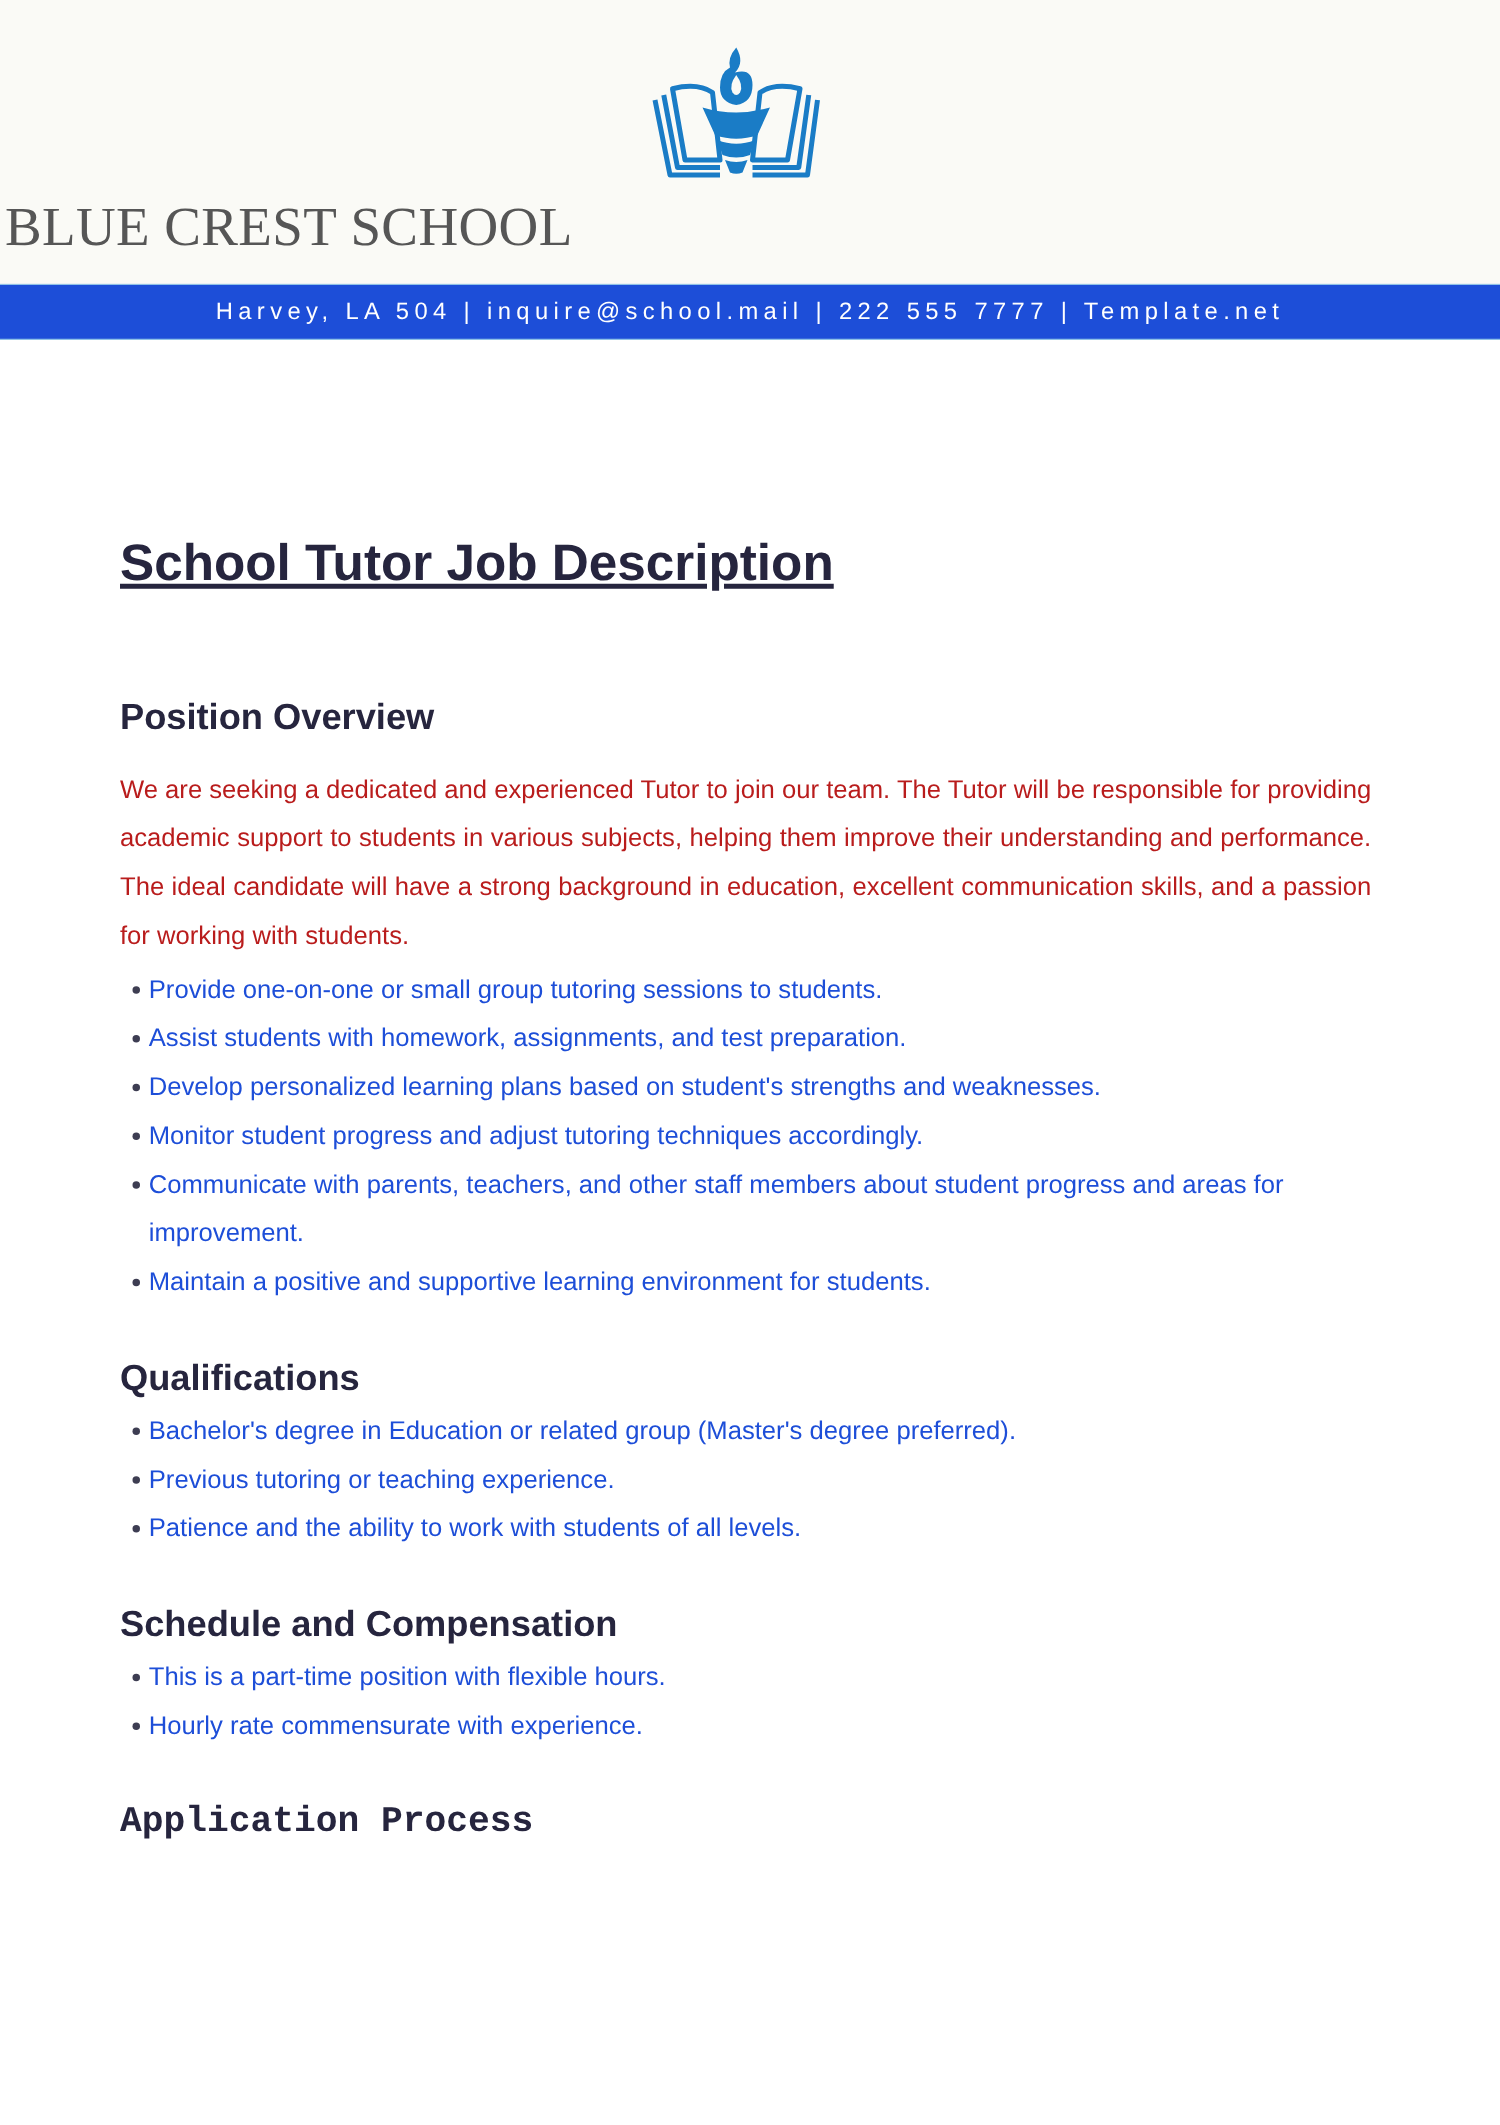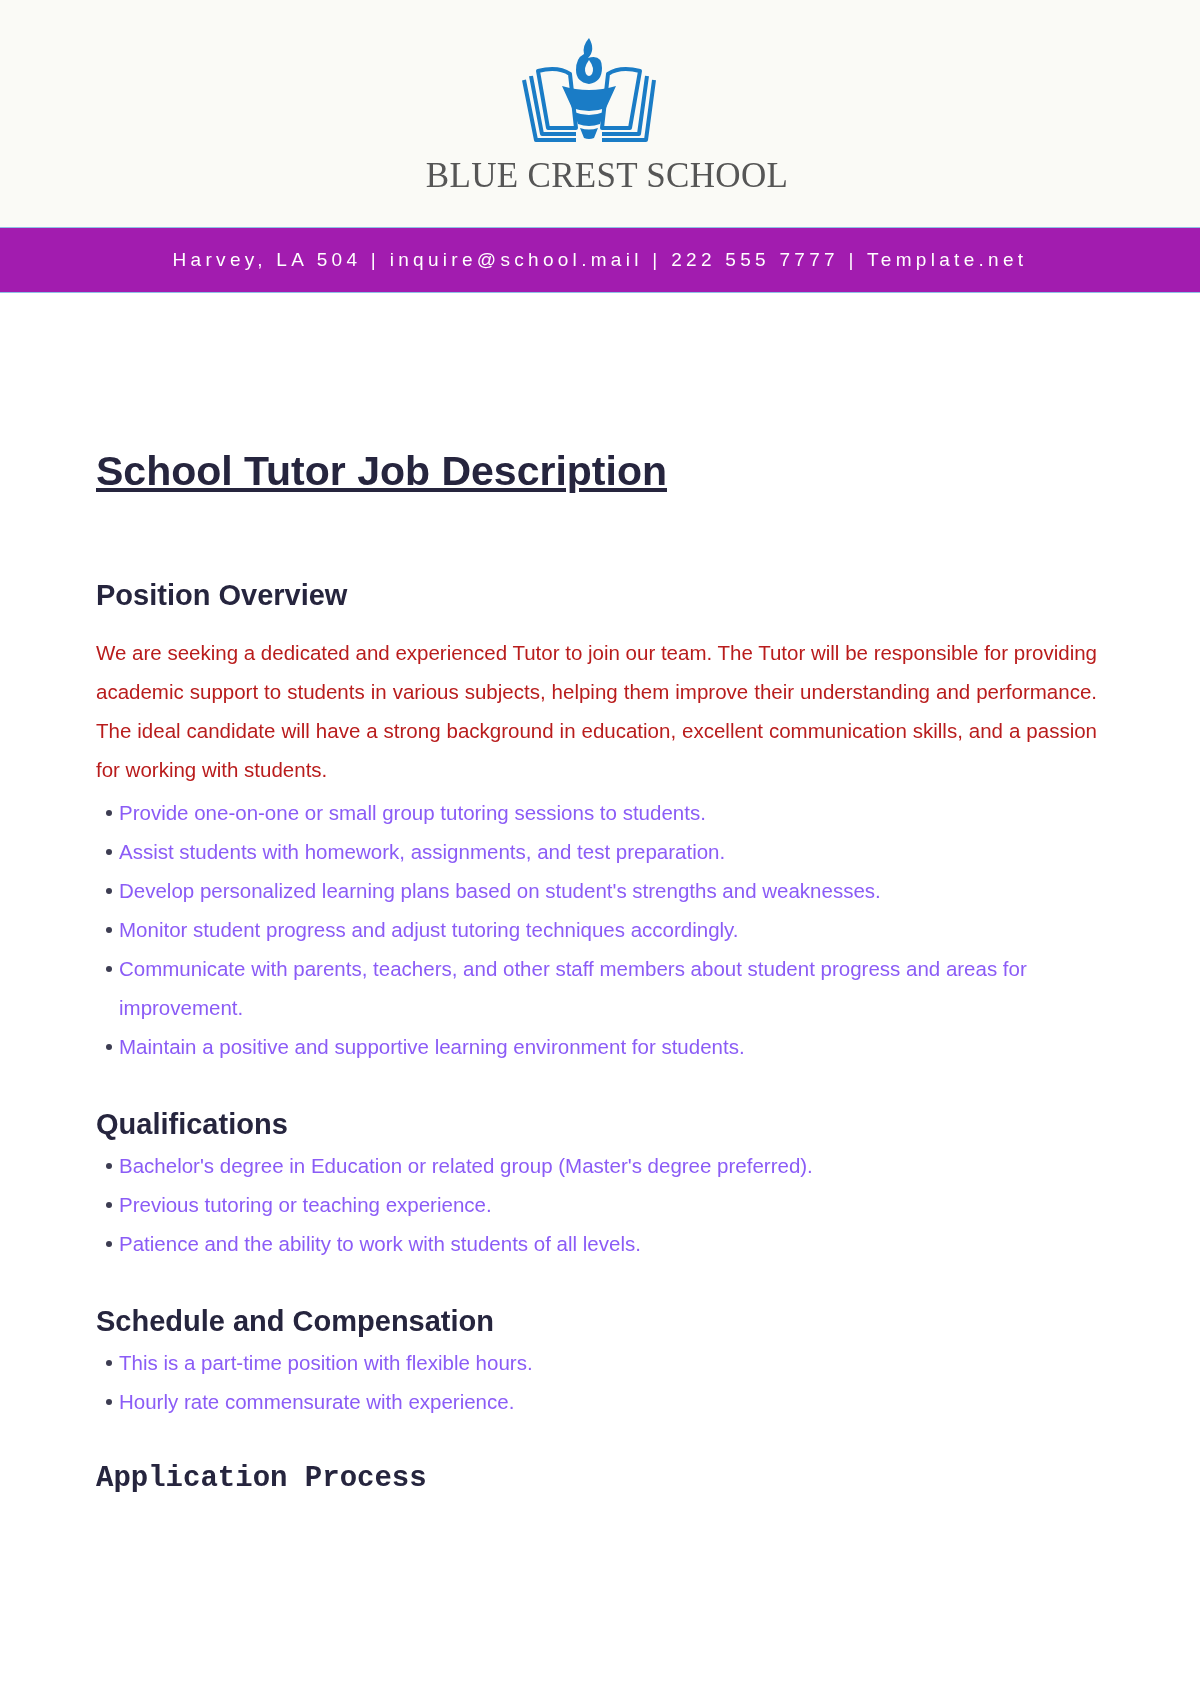--- a/index.html
+++ b/index.html
@@ -19,32 +19,32 @@
   }
   .logo {
     position: absolute;
     left: 518px;
     top: 36px;
     width: 142px;
     height: 110px;
   }
   .school-name {
     position: absolute;
-    left: 14px; right: 0;
+    left: 4px; right: 0;
     top: 156px;
-    text-align: center;
+    text-align: left;
     font-family: "Liberation Serif", "DejaVu Serif", serif;
-    font-size: 35px;
+    font-size: 44px;
     letter-spacing: 0.3px;
     color: #565656;
   }
   .contact-band {
     width: 1200px;
-    height: 66px;
-    background: #a21caf;
+    height: 45px;
+    background: #1d4ed8;
     border-top: 1px solid #8fc2e6;
     border-bottom: 1px solid #8fc2e6;
     box-sizing: border-box;
     display: flex;
     align-items: center;
     justify-content: center;
   }
   .contact-text {
     color: #ffffff;
     font-family: "Liberation Sans", sans-serif;
@@ -83,21 +83,21 @@
   }
   ul.bullets {
     list-style: none;
     margin: 0;
     padding: 0 0 0 23px;
   }
   ul.bullets li {
     position: relative;
     font-size: 20.5px;
     line-height: 39px;
-    color: #8b5cf6;
+    color: #1d4ed8;
     padding-right: 10px;
   }
   ul.bullets li::before {
     content: "";
     position: absolute;
     left: -13px;
     top: 17px;
     width: 6px;
     height: 6px;
     border-radius: 50%;

